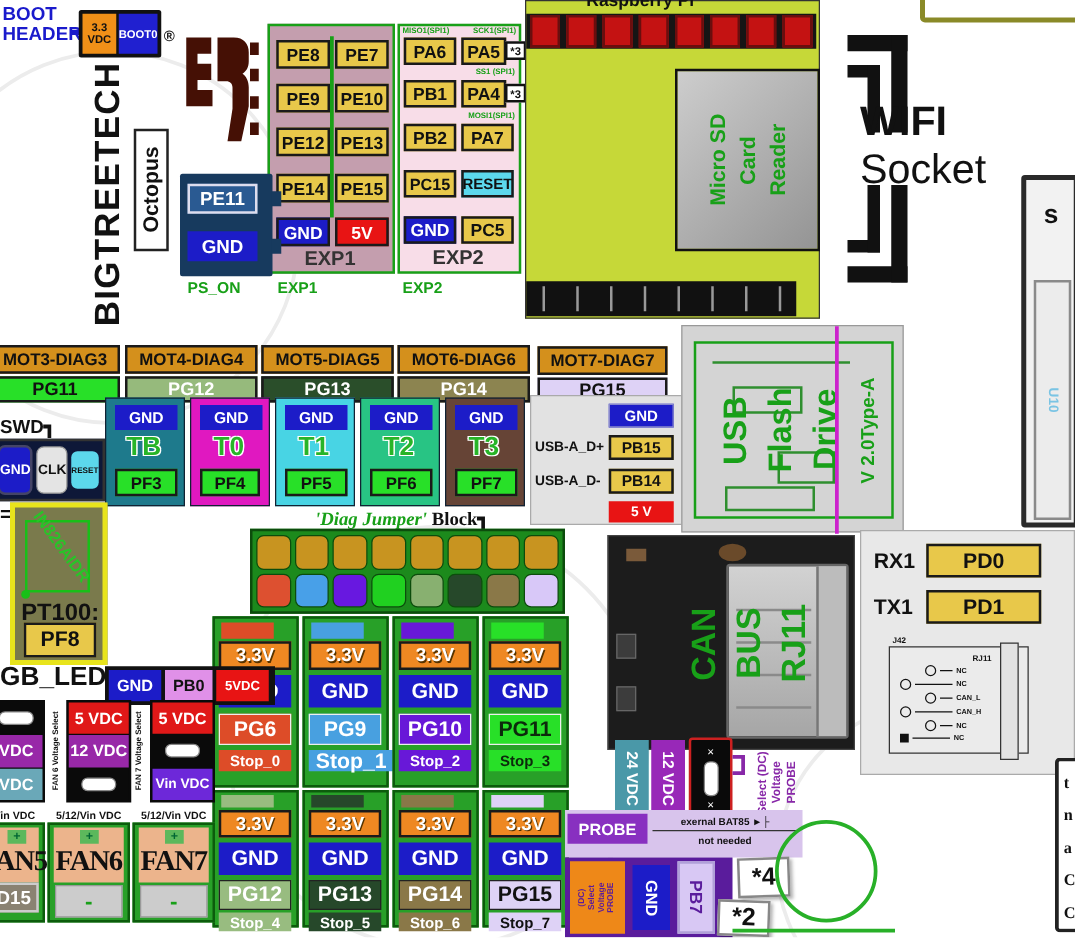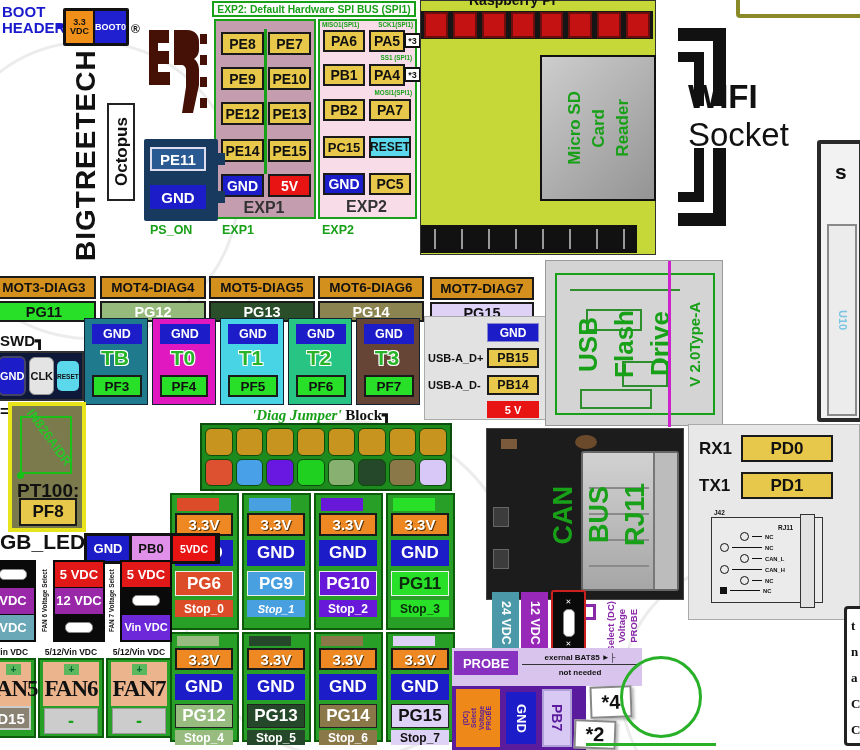--- a/index.html
+++ b/index.html
@@ -55,21 +55,20 @@
   <div class="a" style="left:200px;top:34px;width:8px;height:74px;display:flex;flex-direction:column;justify-content:space-between">
     <div style="width:7px;height:10px;background:#451005"></div>
     <div style="width:7px;height:10px;background:#451005"></div>
     <div style="width:7px;height:10px;background:#451005"></div>
     <div style="width:7px;height:10px;background:#451005"></div>
   </div>
 
   <div class="a f vt" style="left:68px;top:52px;width:36px;height:206px;font-size:28px;font-weight:900;letter-spacing:1px">BIGTREETECH</div>
   <div class="a f vt" style="left:107px;top:103px;width:28px;height:98px;border:2.5px solid #222;background:#fff;font-size:17px;font-weight:900">Octopus</div>
 
-  <div class="a f" style="left:212px;top:1px;width:204px;height:16px;border:2px solid #18a018;color:#18a018;font-size:10.3px;font-weight:800;background:#fff">EXP2: Default Hardware SPI BUS (SPI1)</div>
 
   <div class="a" style="left:214px;top:19px;width:102px;height:200px;background:#c49eae;border:2.5px solid #18a018">
     <div class="a" style="left:48px;top:8px;width:3px;height:145px;background:#18a018"></div>
     <div class="a f pin" style="left:5px;top:11px;width:43px;height:23px;font-size:14px">PE8</div>
     <div class="a f pin" style="left:52px;top:11px;width:43px;height:23px;font-size:14px">PE7</div>
     <div class="a f pin" style="left:5px;top:46px;width:43px;height:23px;font-size:14px">PE9</div>
     <div class="a f pin" style="left:52px;top:46px;width:43px;height:23px;font-size:14px">PE10</div>
     <div class="a f pin" style="left:5px;top:81px;width:43px;height:23px;font-size:14px">PE12</div>
     <div class="a f pin" style="left:52px;top:81px;width:43px;height:23px;font-size:14px">PE13</div>
     <div class="a f pin" style="left:5px;top:118px;width:43px;height:23px;font-size:14px">PE14</div>
@@ -236,21 +235,21 @@
     <div class="a f og bx" style="left:3px;top:18px;width:58px;height:23px;font-size:15px">3.3V</div>
     <div class="a f gn" style="left:3px;top:45px;width:58px;height:26px;font-size:17px">GND</div>
     <div class="a f wt" style="left: 3px; top: 76px; width: 58px; height: 25px; border: 1.5px solid rgb(238, 238, 238); font-size: 17px; font-weight: 800; background: rgb(221, 76, 40);">PG6</div>
     <div class="a f wt" style="left: 3px; top: 105px; width: 58px; height: 17px; font-size: 12px; font-weight: 800; background: rgb(221, 76, 40);">Stop_0</div>
   </div>
   <div class="a stopcol" style="left:242px;top:493px;width:69px;height:137px">
     <div class="a" style="left: 5px; top: 3px; width: 42px; height: 13px; background: rgb(72, 160, 224);"></div>
     <div class="a f og bx" style="left:3px;top:18px;width:58px;height:23px;font-size:15px">3.3V</div>
     <div class="a f gn" style="left:3px;top:45px;width:58px;height:26px;font-size:17px">GND</div>
     <div class="a f wt" style="left: 3px; top: 76px; width: 58px; height: 25px; border: 1.5px solid rgb(238, 238, 238); font-size: 17px; font-weight: 800; background: rgb(72, 160, 224);">PG9</div>
-    <div class="a f wt" style="left: 3px; top: 105px; width: 58px; height: 17px; font-size: 11px; font-weight: 800; background: rgb(72, 160, 224); font-style: italic;">Stop_1</div>
+    <div class="a f wt" style="left: 3px; top: 105px; width: 68px; height: 17px; font-size: 17px; font-weight: 800; background: rgb(72, 160, 224);">Stop_1</div>
   </div>
   <div class="a stopcol" style="left:314px;top:493px;width:69px;height:137px">
     <div class="a" style="left: 5px; top: 3px; width: 42px; height: 13px; background: rgb(104, 24, 216);"></div>
     <div class="a f og bx" style="left:3px;top:18px;width:58px;height:23px;font-size:15px">3.3V</div>
     <div class="a f gn" style="left:3px;top:45px;width:58px;height:26px;font-size:17px">GND</div>
     <div class="a f wt" style="left: 3px; top: 76px; width: 58px; height: 25px; border: 1.5px solid rgb(238, 238, 238); font-size: 17px; font-weight: 800; background: rgb(104, 24, 216);">PG10</div>
     <div class="a f wt" style="left: 3px; top: 105px; width: 58px; height: 17px; font-size: 12px; font-weight: 800; background: rgb(104, 24, 216);">Stop_2</div>
   </div>
   <div class="a stopcol" style="left:386px;top:493px;width:69px;height:137px">
     <div class="a" style="left: 5px; top: 3px; width: 42px; height: 13px; background: rgb(40, 224, 40);"></div>

